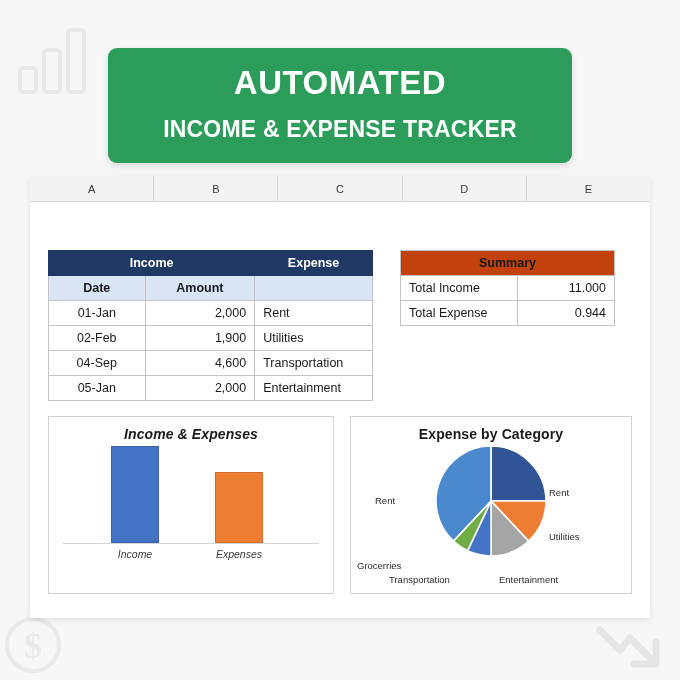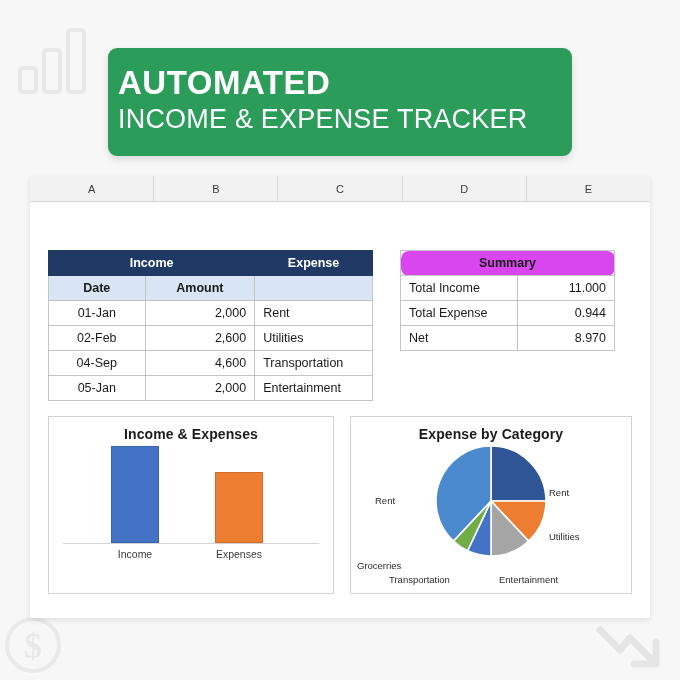--- a/index.html
+++ b/index.html
@@ -28,37 +28,37 @@
     left: 0; top: 48px;
     width: 680px;
     display: flex;
     justify-content: center;
   }
   .banner {
     width: 464px;
     background: #2B9C59;
     border-radius: 9px;
     padding: 18px 10px 20px 10px;
-    text-align: left;
+    text-align: center;
     box-shadow: 0 3px 7px rgba(0,0,0,0.13);
   }
   .banner-line1 {
     color: #ffffff;
     font-size: 33px;
     font-weight: bold;
     letter-spacing: 0.5px;
     line-height: 1.06;
   }
   .banner-line2 {
     color: #ffffff;
-    font-size: 27px;
-    font-weight: normal;
+    font-size: 23px;
+    font-weight: bold;
     letter-spacing: 0.2px;
     line-height: 1.18;
-    margin-top: 3px;
+    margin-top: 15px;
   }
 
   
   .sheet {
     position: absolute;
     left: 30px; top: 176px;
     width: 620px; height: 442px;
     background: #ffffff;
     box-shadow: 0 2px 6px rgba(0,0,0,0.10);
   }
@@ -153,21 +153,21 @@
     width: 620px;
     display: flex;
     gap: 16px;
     padding: 0 18px;
   }
   .panel {
     background: #ffffff;
     border: 1px solid #d2d2d2;
     position: relative;
   }
-  .panel-bar { width: 288px; height: 178px; }
+  .panel-bar { width: 288px; height: 178px; font-style: italic; }
   .panel-pie { width: 282px; height: 178px; }
   .panel-title {
     text-align: center;
     font-size: 14px;
     font-weight: bold;
     color: #1a1a1a;
     padding-top: 9px;
     letter-spacing: 0.1px;
   }
 
@@ -278,52 +278,48 @@
           <td class="lg-sub c-amt" style="text-align: center; background: rgb(217, 229, 244);">Amount</td>
           <td class="lg-sub blank c-cat" style="background: rgb(217, 229, 244);"></td>
         </tr>
         <tr>
           <td class="c-date">01-Jan</td>
           <td class="c-amt">2,000</td>
           <td class="c-cat">Rent</td>
         </tr>
         <tr>
           <td class="c-date">02-Feb</td>
-          <td class="c-amt">2,600</td>
+          <td class="c-amt">1,900</td>
           <td class="c-cat">Utilities</td>
         </tr>
         <tr>
           <td class="c-date">04-Sep</td>
           <td class="c-amt">4,600</td>
           <td class="c-cat">Transportation</td>
         </tr>
         <tr>
           <td class="c-date">05-Jan</td>
           <td class="c-amt">2,000</td>
           <td class="c-cat">Entertainment</td>
         </tr>
       </tbody>
     </table>
 
     <table class="summary">
       <tbody>
         <tr>
-          <td class="sm-title" colspan="2" style="background: #d946ef; border-radius: 8px;">Summary</td>
+          <td class="sm-title" colspan="2" style="background: #c2410c;">Summary</td>
         </tr>
         <tr>
           <td class="sm-label">Total Income</td>
           <td class="sm-value">11.000</td>
         </tr>
         <tr>
           <td class="sm-label">Total Expense</td>
           <td class="sm-value">0.944</td>
-        </tr>
-        <tr>
-          <td class="sm-label">Net</td>
-          <td class="sm-value">8.970</td>
         </tr>
       </tbody>
     </table>
   </div>
 
   <div class="charts">
 
     <div class="panel panel-bar">
       <div class="panel-title">Income &amp; Expenses</div>
       <div class="bar-plot">

